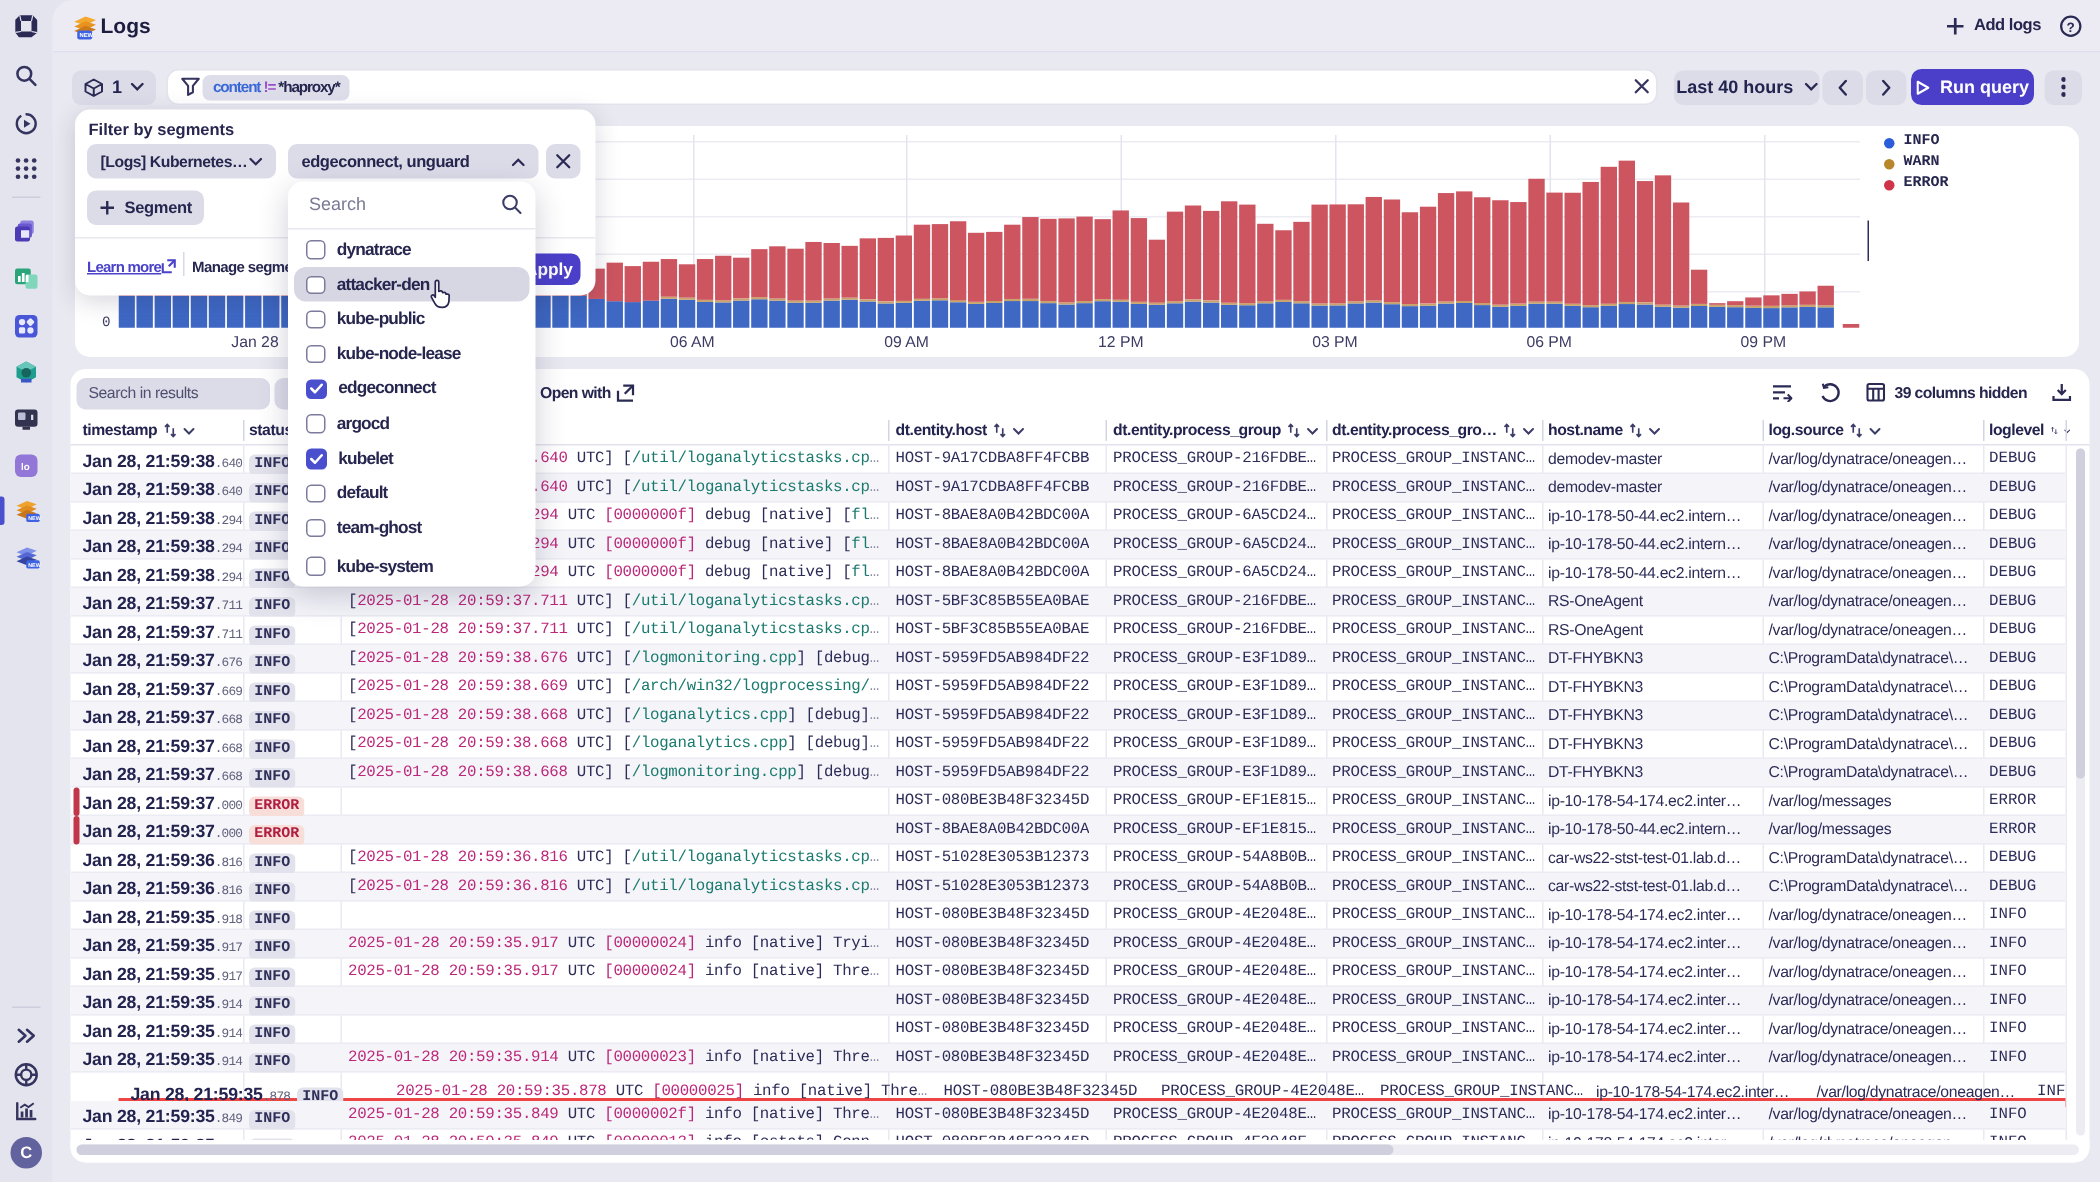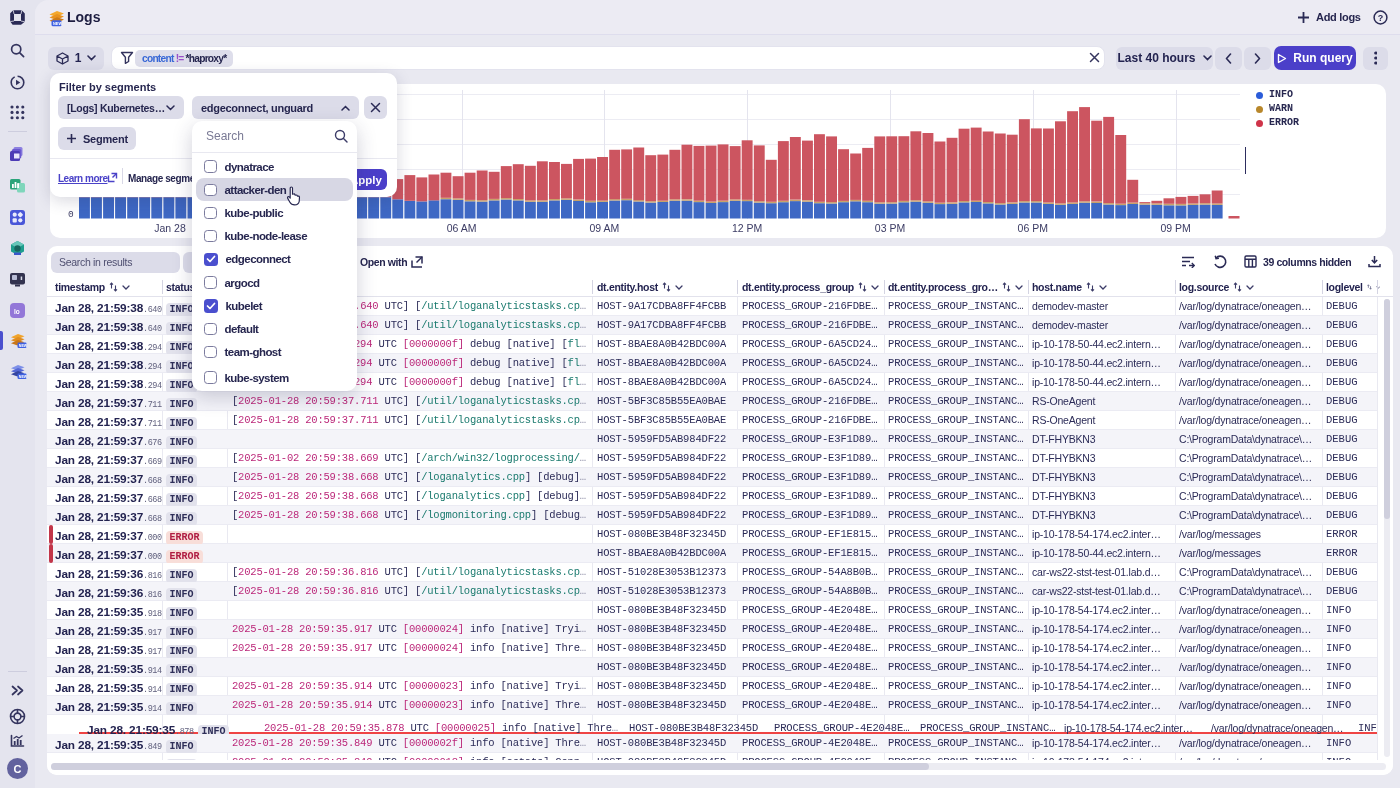--- a/index.html
+++ b/index.html
@@ -653,31 +653,32 @@
       <span class="cell ev" style="left:550px;">HOST-5BF3C85B55EA0BAE</span>
       <span class="cell ev" style="left:695px;">PROCESS_GROUP-216FDBE…</span>
       <span class="cell ev" style="left:841px;">PROCESS_GROUP_INSTANC…</span>
       <span class="cell sv" style="left:985px;width:142px;">RS-OneAgent</span>
       <span class="cell sv" style="left:1132px;width:142px;">/var/log/dynatrace/oneagen…</span>
       <span class="cell lv" style="left:1279px;">DEBUG</span>
     </div>
     <div class="abs zebra" style="left:0px;top:133.0px;width:1330px;height:19px;border-bottom:1px solid #ebebf3;">
       <span class="cell" style="left:8px;"><span class="ts1">Jan 28, 21:59:37</span><span class="ts2">.676</span></span>
       <span class="cell" style="left:119px;"><span class="stchip stinfo">INFO</span></span>
+      <span class="cell ct" style="left:185px;width:358px;"><span class="n">[</span><span class="m">2025-01-28 20:59:38.676</span><span class="n"> UTC] [</span><span class="t">/logmonitoring.cpp</span><span class="n">] [debug</span><span class="g">…</span></span>
       <span class="cell ev" style="left:550px;">HOST-5959FD5AB984DF22</span>
       <span class="cell ev" style="left:695px;">PROCESS_GROUP-E3F1D89…</span>
       <span class="cell ev" style="left:841px;">PROCESS_GROUP_INSTANC…</span>
       <span class="cell sv" style="left:985px;width:142px;">DT-FHYBKN3</span>
       <span class="cell sv" style="left:1132px;width:142px;">C:\ProgramData\dynatrace\…</span>
       <span class="cell lv" style="left:1279px;">DEBUG</span>
     </div>
     <div class="abs" style="left:0px;top:152.0px;width:1330px;height:19px;border-bottom:1px solid #ebebf3;">
       <span class="cell" style="left:8px;"><span class="ts1">Jan 28, 21:59:37</span><span class="ts2">.669</span></span>
       <span class="cell" style="left:119px;"><span class="stchip stinfo">INFO</span></span>
-      <span class="cell ct" style="left:185px;width:358px;"><span class="n">[</span><span class="m">2025-01-02 20:59:38.669</span><span class="n"> UTC] [</span><span class="t">/arch/win32/logprocessing/</span><span class="g">…</span></span>
+      <span class="cell ct" style="left:185px;width:358px;"><span class="n">[</span><span class="m">2025-01-28 20:59:38.669</span><span class="n"> UTC] [</span><span class="t">/arch/win32/logprocessing/</span><span class="g">…</span></span>
       <span class="cell ev" style="left:550px;">HOST-5959FD5AB984DF22</span>
       <span class="cell ev" style="left:695px;">PROCESS_GROUP-E3F1D89…</span>
       <span class="cell ev" style="left:841px;">PROCESS_GROUP_INSTANC…</span>
       <span class="cell sv" style="left:985px;width:142px;">DT-FHYBKN3</span>
       <span class="cell sv" style="left:1132px;width:142px;">C:\ProgramData\dynatrace\…</span>
       <span class="cell lv" style="left:1279px;">DEBUG</span>
     </div>
     <div class="abs zebra" style="left:0px;top:171.0px;width:1330px;height:19px;border-bottom:1px solid #ebebf3;">
       <span class="cell" style="left:8px;"><span class="ts1">Jan 28, 21:59:37</span><span class="ts2">.668</span></span>
       <span class="cell" style="left:119px;"><span class="stchip stinfo">INFO</span></span>
@@ -793,21 +794,20 @@
       <span class="cell ev" style="left:550px;">HOST-080BE3B48F32345D</span>
       <span class="cell ev" style="left:695px;">PROCESS_GROUP-4E2048E…</span>
       <span class="cell ev" style="left:841px;">PROCESS_GROUP_INSTANC…</span>
       <span class="cell sv" style="left:985px;width:142px;">ip-10-178-54-174.ec2.inter…</span>
       <span class="cell sv" style="left:1132px;width:142px;">/var/log/dynatrace/oneagen…</span>
       <span class="cell lv" style="left:1279px;">INFO</span>
     </div>
     <div class="abs" style="left:0px;top:380.0px;width:1330px;height:19px;border-bottom:1px solid #ebebf3;">
       <span class="cell" style="left:8px;"><span class="ts1">Jan 28, 21:59:35</span><span class="ts2">.914</span></span>
       <span class="cell" style="left:119px;"><span class="stchip stinfo">INFO</span></span>
-      <span class="cell ct" style="left:185px;width:358px;"><span class="m">2025-01-28 20:59:35.914</span><span class="n"> UTC </span><span class="m">[00000023]</span><span class="n"> info [native] Tryi</span><span class="g">…</span></span>
       <span class="cell ev" style="left:550px;">HOST-080BE3B48F32345D</span>
       <span class="cell ev" style="left:695px;">PROCESS_GROUP-4E2048E…</span>
       <span class="cell ev" style="left:841px;">PROCESS_GROUP_INSTANC…</span>
       <span class="cell sv" style="left:985px;width:142px;">ip-10-178-54-174.ec2.inter…</span>
       <span class="cell sv" style="left:1132px;width:142px;">/var/log/dynatrace/oneagen…</span>
       <span class="cell lv" style="left:1279px;">INFO</span>
     </div>
     <div class="abs zebra" style="left:0px;top:399.0px;width:1330px;height:19px;border-bottom:1px solid #ebebf3;">
       <span class="cell" style="left:8px;"><span class="ts1">Jan 28, 21:59:35</span><span class="ts2">.914</span></span>
       <span class="cell" style="left:119px;"><span class="stchip stinfo">INFO</span></span>

